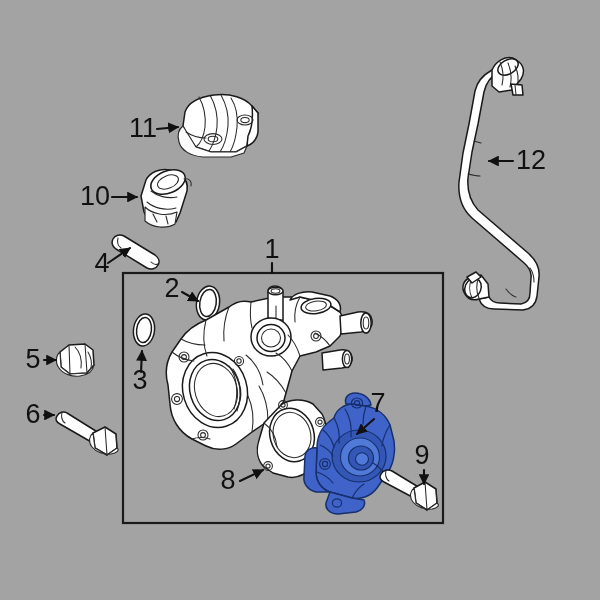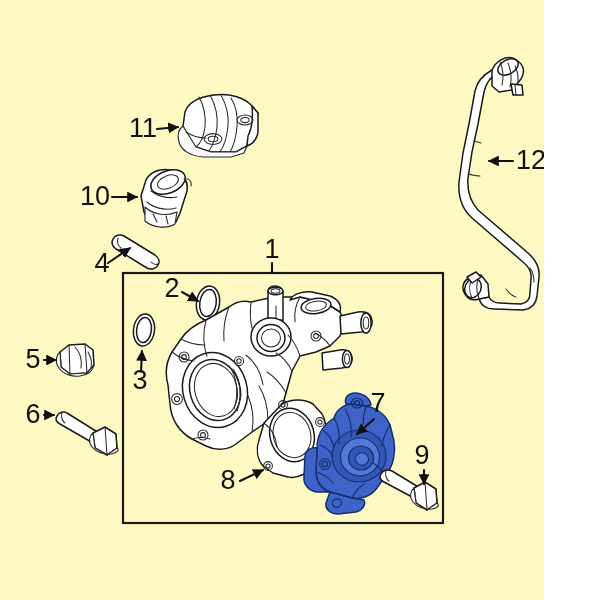--- a/index.html
+++ b/index.html
@@ -6,23 +6,23 @@
   html, body {
     margin: 0;
     padding: 0;
     background: #ffffff;
   }
   body {
     font-family: "Liberation Sans", sans-serif;
   }
   #diagram-root {
     position: relative;
-    width: 544px;
+    width: 600px;
     height: 600px;
-    background: #fef9c3;
+    background: #a3a3a3;
     overflow: hidden;
   }
   #diagram-svg {
     position: absolute;
     left: 0;
     top: 0;
     width: 600px;
     height: 600px;
     display: block;
   }

